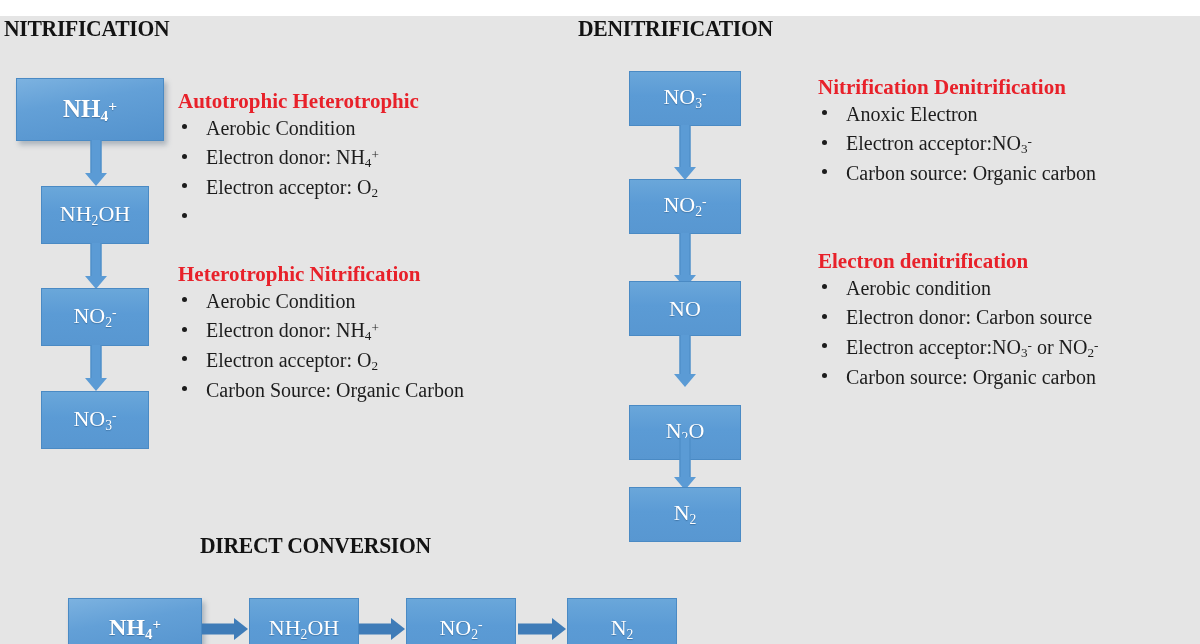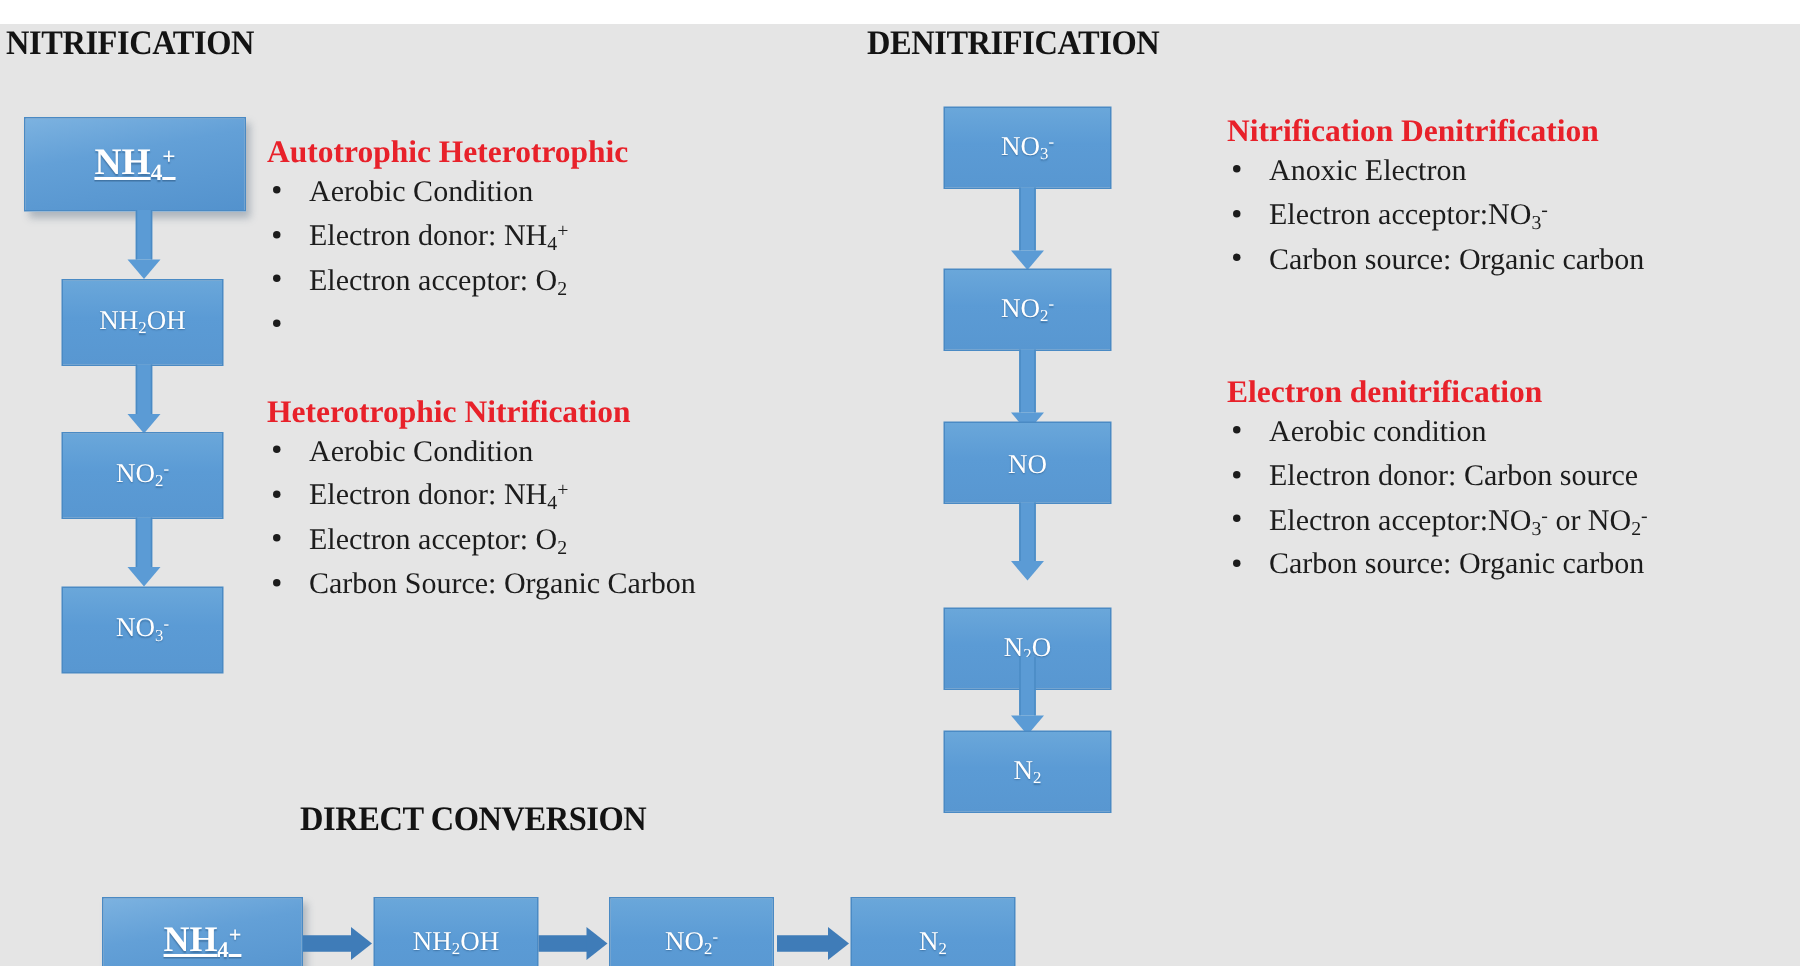--- a/index.html
+++ b/index.html
@@ -33,31 +33,30 @@
   .fbox {
     position: absolute;
     box-sizing: border-box;
     background: linear-gradient(180deg, #6aa7da 0%, #5b9bd5 45%, #5897d1 100%);
     border: 1px solid #4a8ac4;
     color: #ffffff;
     display: flex;
     align-items: center;
     justify-content: center;
     font-family: "Liberation Serif", "DejaVu Serif", serif;
-    font-size: 18px;
+    font-size: 22px;
     line-height: 1;
     text-shadow: 0 1px 1px rgba(30,70,110,0.45);
     white-space: nowrap;
   }
   .fbox.hero {
     background: linear-gradient(170deg, #7cb2e0 0%, #63a0d7 38%, #5392cd 100%);
     box-shadow: 3px 4px 5px rgba(90,110,130,0.40);
     font-weight: bold;
     font-size: 25px;
-    text-decoration: underline;
   }
   .fbox sub, .fbox sup { font-size: 0.62em; }
   .fbox sub { vertical-align: -0.28em; }
   .fbox sup { vertical-align: 0.42em; }
 
   
   .varrow {
     position: absolute;
     display: block;
   }

